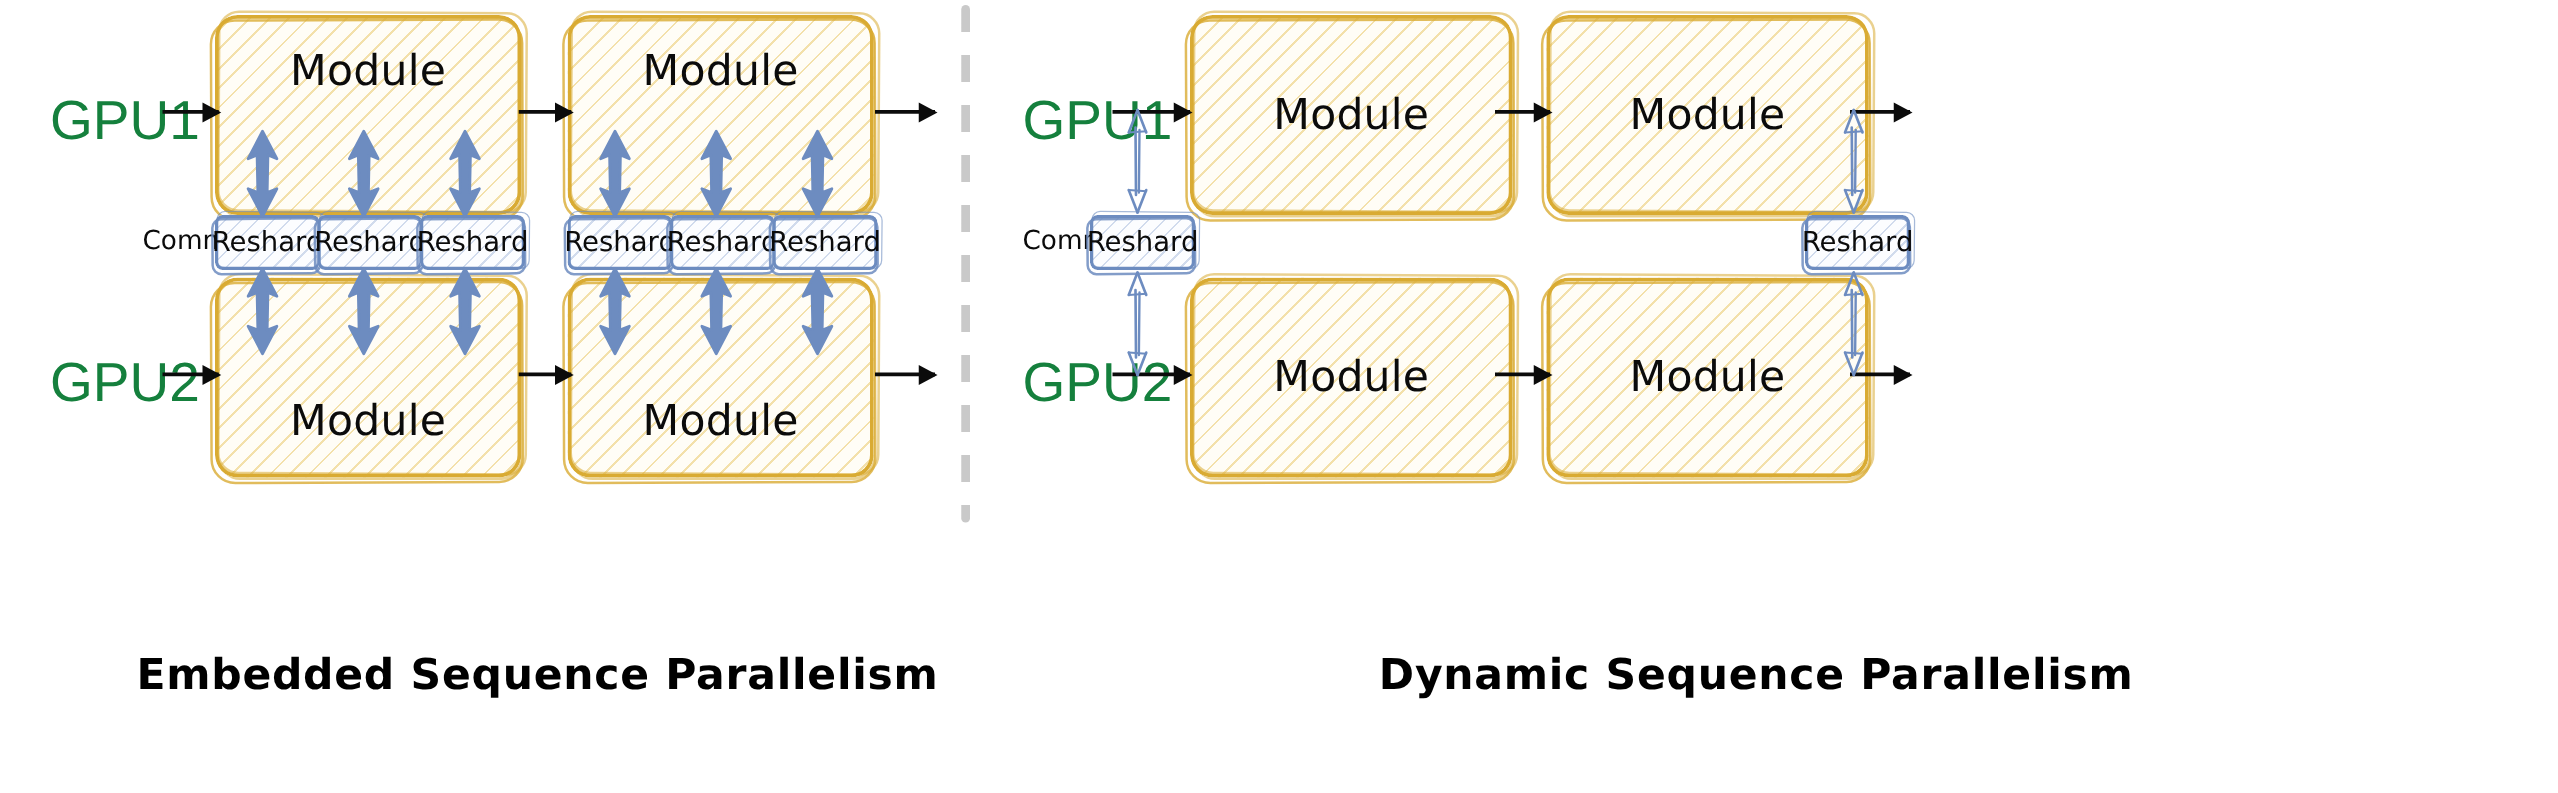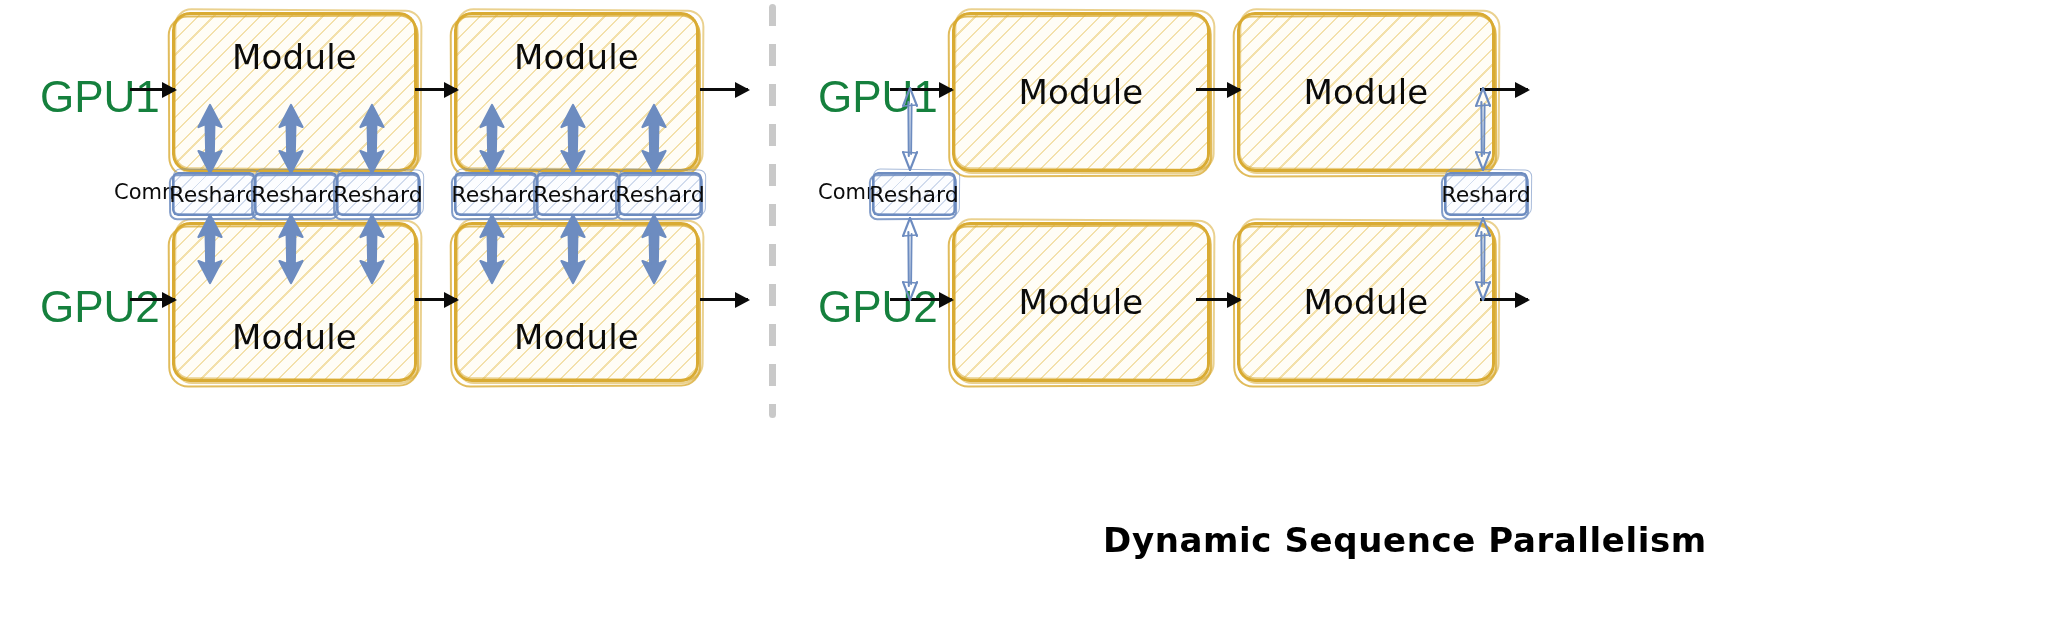--- a/index.html
+++ b/index.html
@@ -215,20 +215,21 @@
       </div>
       <div class="farrow" style="left: 130px; top: 88px; width: 45px;"></div>
       <div class="farrow" style="left: 415px; top: 88px; width: 42px;"></div>
       <div class="farrow" style="left: 700px; top: 88px; width: 48px;"></div>
       <div class="farrow" style="left: 130px; top: 298px; width: 45px;"></div>
       <div class="farrow" style="left: 415px; top: 298px; width: 42px;"></div>
       <div class="farrow" style="left: 700px; top: 298px; width: 48px;"></div>
       <div class="gpu-label" style="left: 40px; top: 72px;">GPU1</div>
       <div class="gpu-label" style="left: 40px; top: 282px;">GPU2</div>
       <div class="comm-label" style="left: 114px; top: 180px;">Comm</div>
+      <div class="panel-title" style="left: 0px; top: 520px; width: 860px;">Embedded Sequence Parallelism</div>
     </div>
     <div style="position: absolute; left: 0px; top: 0px; width: 100%; height: 100%;">
       <div class="module" style="left: 952px; top: 12px; width: 258px; height: 160px;">
         <div class="module-label">Module</div>
       </div>
       <div class="module" style="left: 1237px; top: 12px; width: 258px; height: 160px;">
         <div class="module-label">Module</div>
       </div>
       <div class="module" style="left: 952px; top: 222px; width: 258px; height: 160px;">
         <div class="module-label">Module</div>

